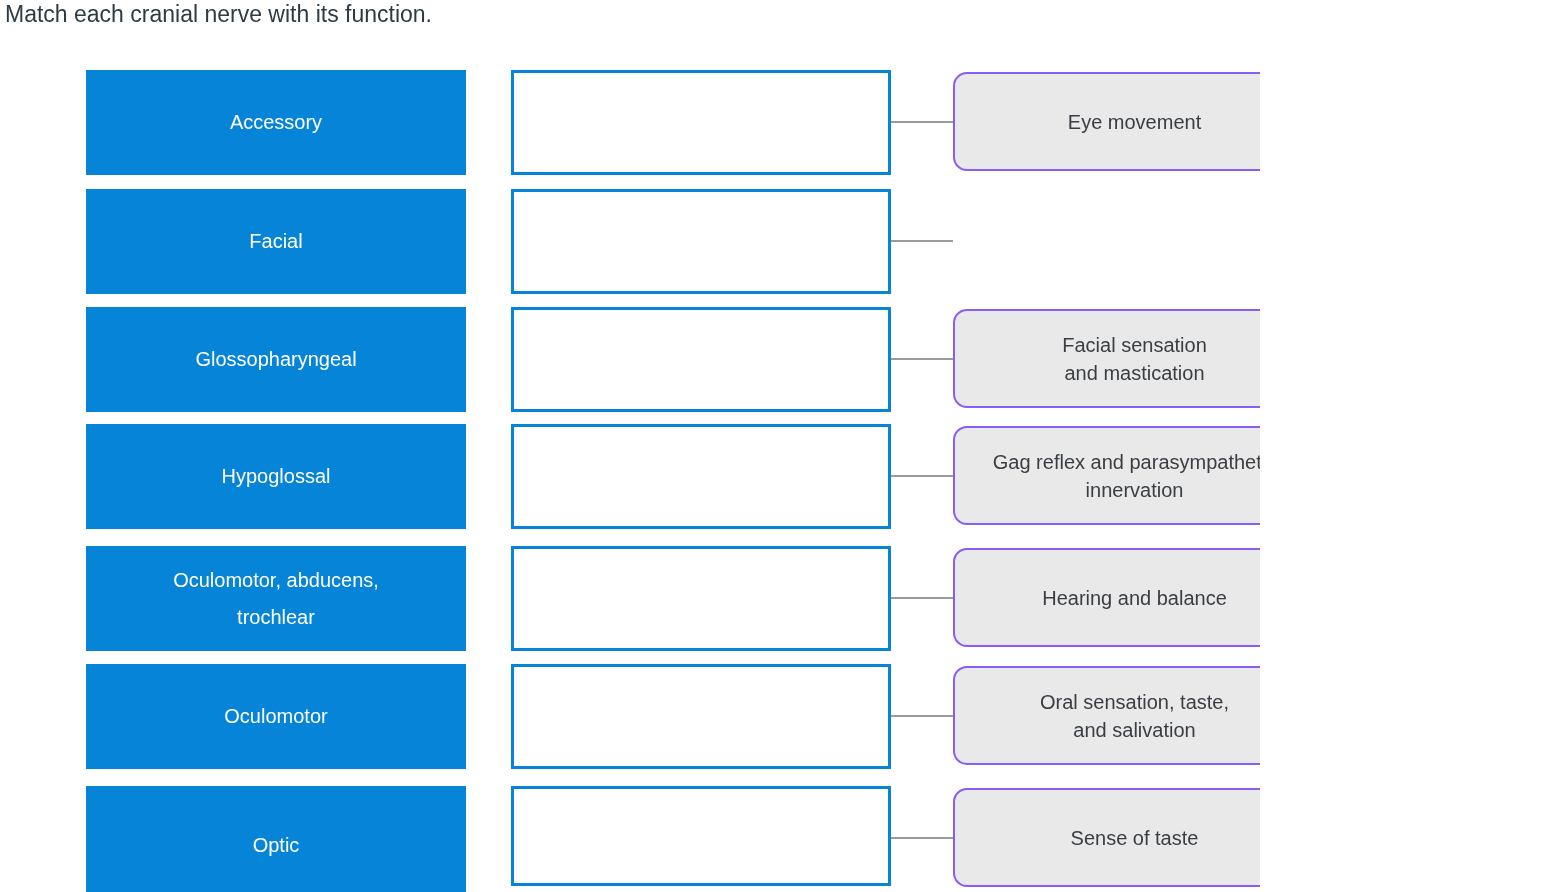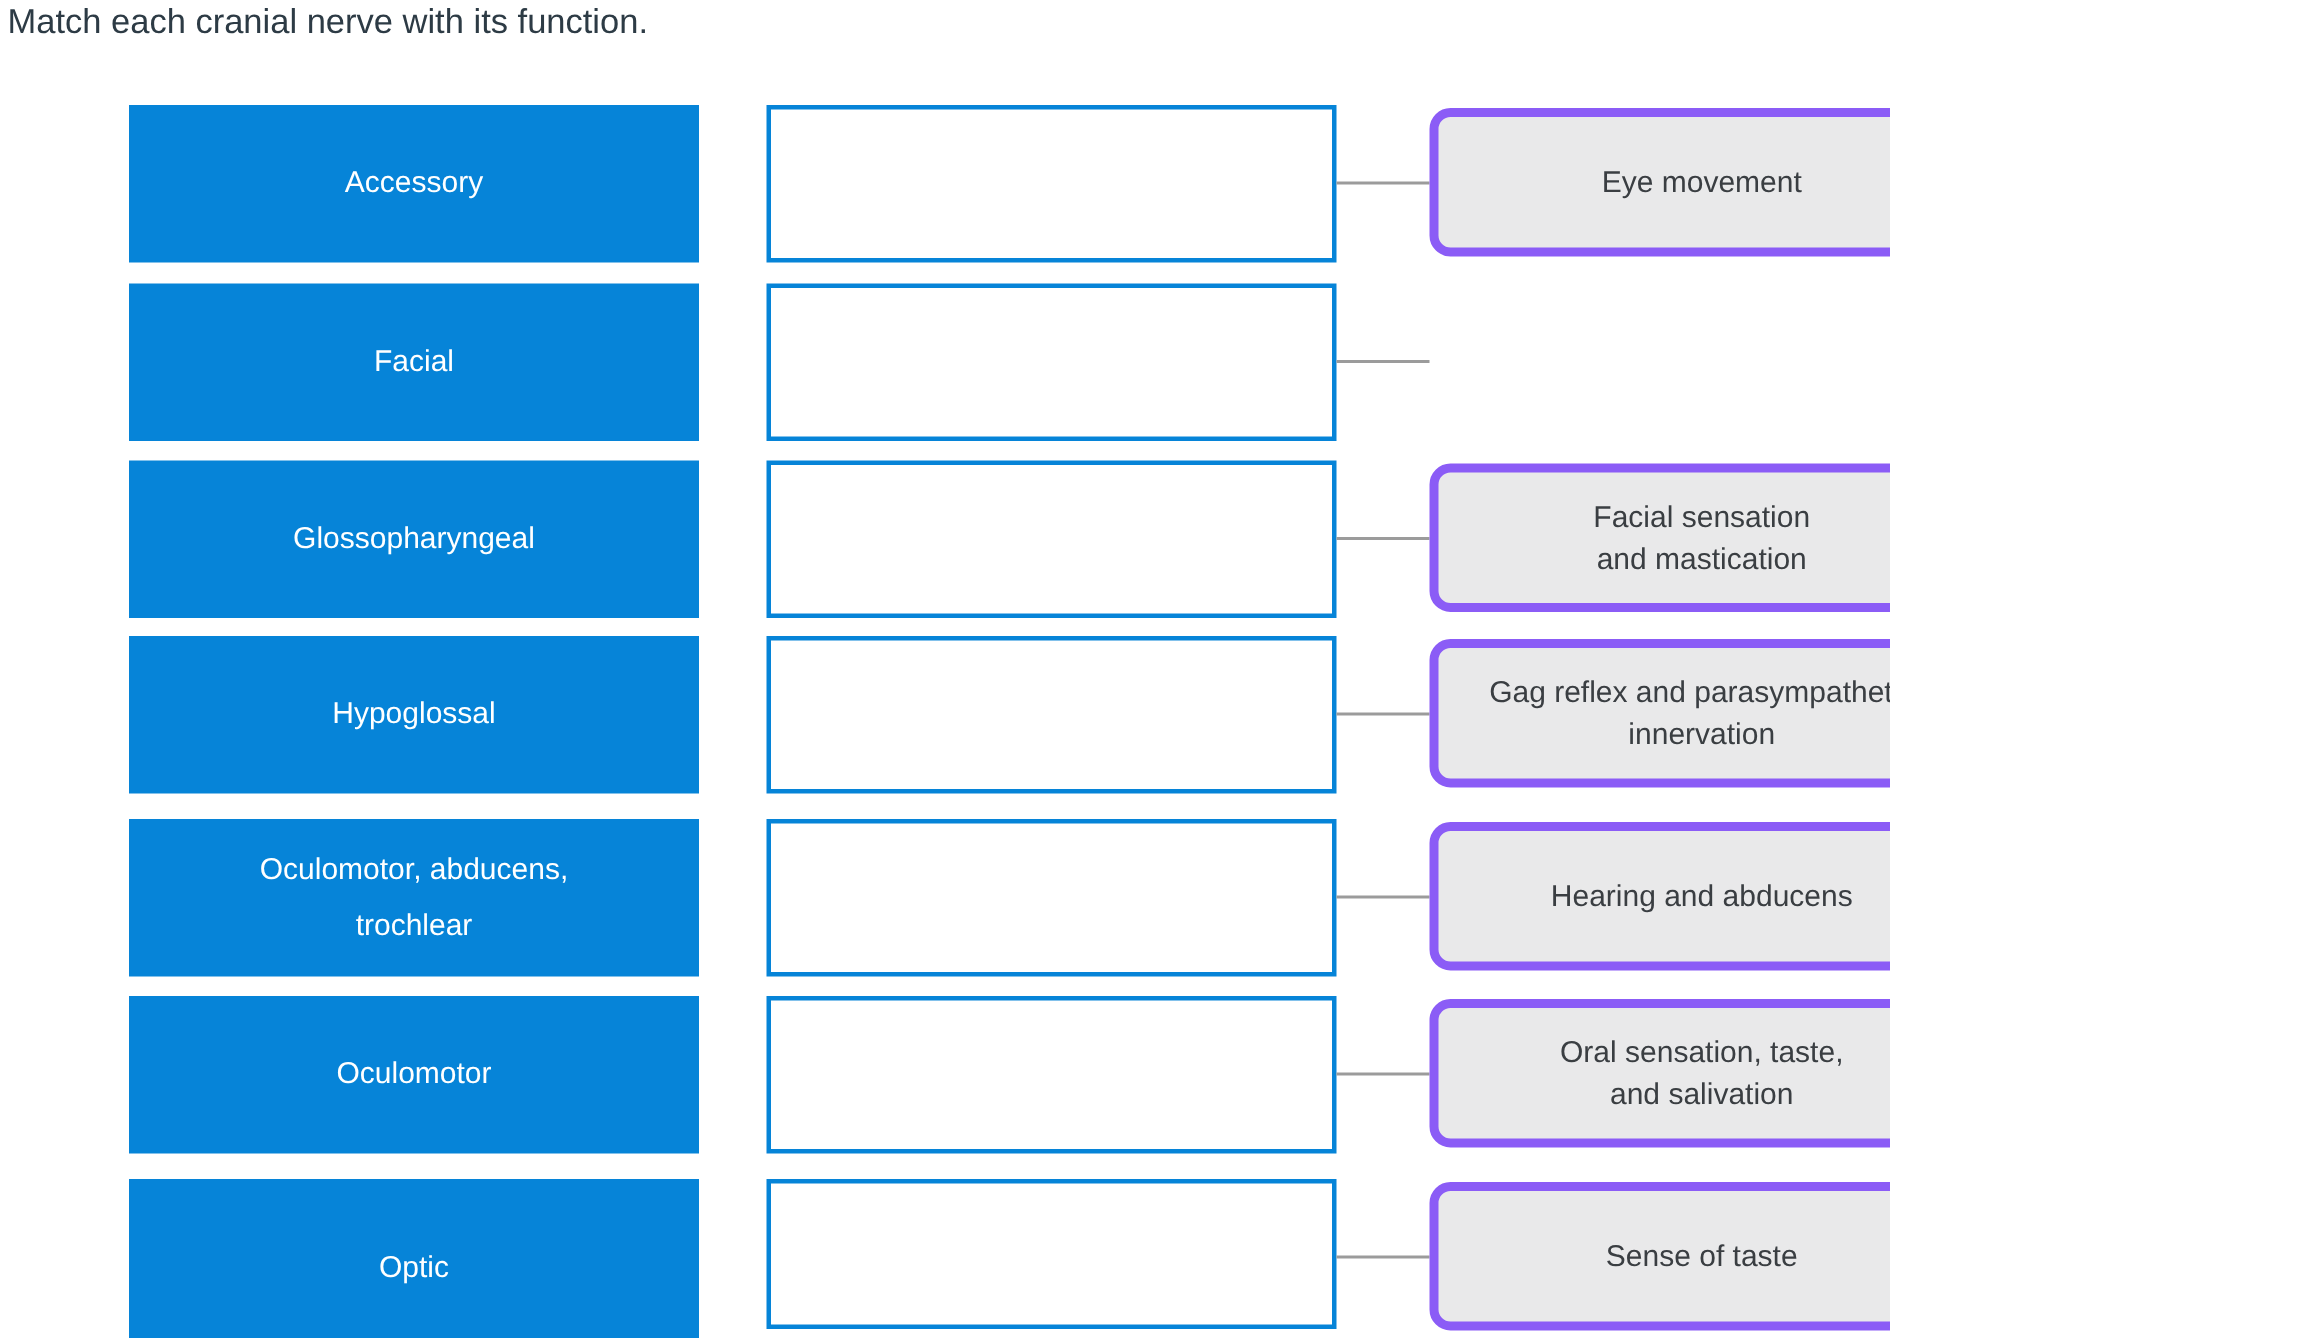--- a/index.html
+++ b/index.html
@@ -33,21 +33,21 @@
     position:absolute;left:511px;top:0;width:380px;height:105px;
     box-sizing:border-box;border:3px solid #0684d8;background:#ffffff;
   }
   .row:last-child .drop{height:100px;}
   .connector{
     position:absolute;left:891px;top:51px;width:62px;height:2px;
     background:#9b9b9b;
   }
   .func{
     position:absolute;left:953px;top:2px;width:363px;height:99px;
-    box-sizing:border-box;background:#e9e9ea;border:6px solid #8b5cf6;
+    box-sizing:border-box;background:#e9e9ea;border:2px solid #8b5cf6;
     border-radius:14px;color:#3a3e42;font-size:20px;line-height:28px;
     display:flex;align-items:center;justify-content:center;text-align:center;
     white-space:pre-line;padding:0 14px;
   }
   .chevron{
     position:absolute;left:1483px;top:496px;width:56px;height:88px;cursor:pointer;
   }
   .more{
     position:absolute;left:1293px;top:843px;width:128px;height:49px;
     background:#404040;border:none;border-radius:5px 5px 0 0;
@@ -91,21 +91,21 @@
       <div class="drop"></div>
       <div class="connector"></div>
       <div class="func">Gag reflex and parasympathetic
 innervation</div>
     </div>
       <div class="row" style="top: 546px;">
       <div class="nerve">Oculomotor, abducens,
 trochlear</div>
       <div class="drop"></div>
       <div class="connector"></div>
-      <div class="func">Hearing and abducens</div>
+      <div class="func">Hearing and balance</div>
     </div>
       <div class="row" style="top: 664px;">
       <div class="nerve">Oculomotor</div>
       <div class="drop"></div>
       <div class="connector"></div>
       <div class="func">Oral sensation, taste,
 and salivation</div>
     </div>
       <div class="row" style="top: 786px;">
       <div class="nerve">Optic</div>

